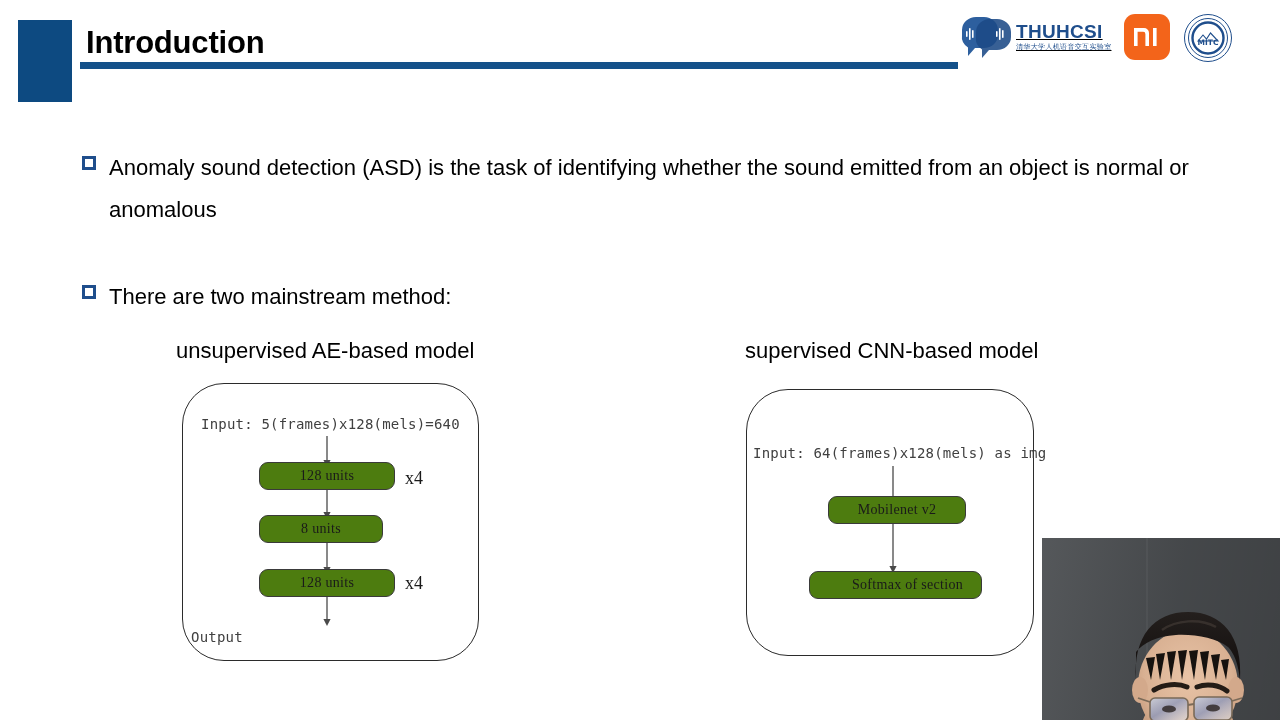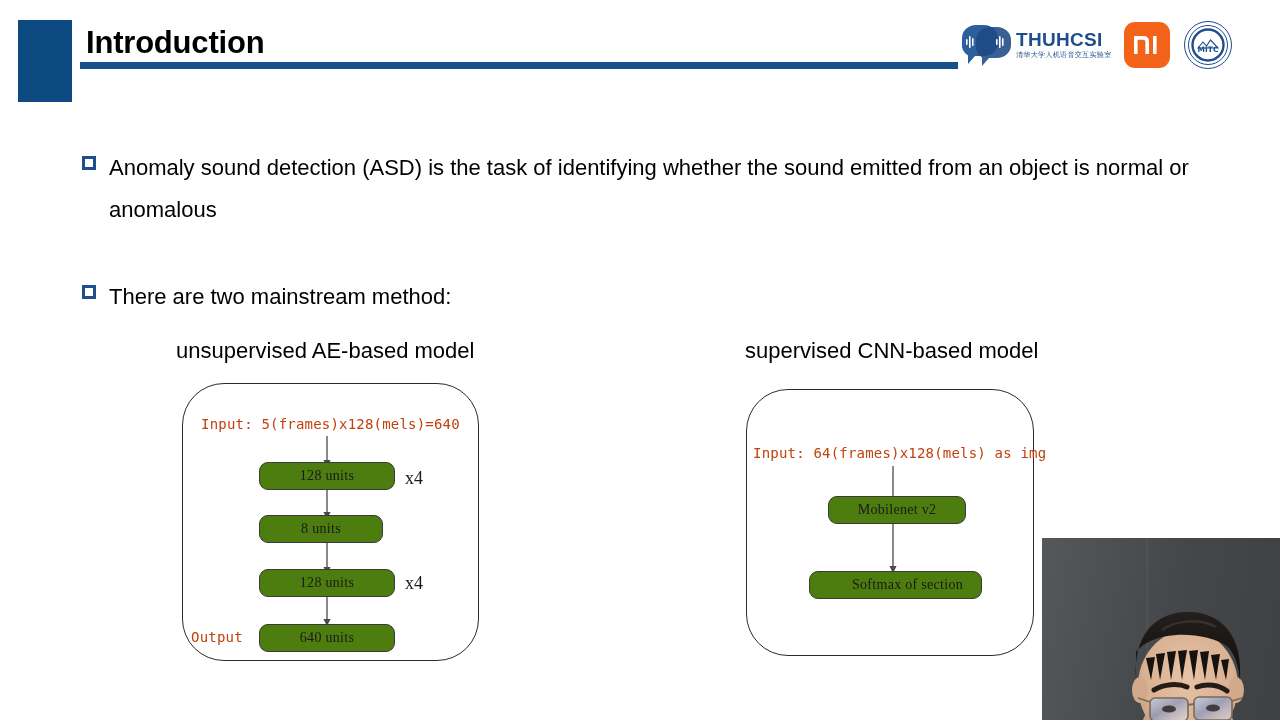--- a/index.html
+++ b/index.html
@@ -44,22 +44,23 @@
     width: 878px; height: 7px;
     background: #14518a;
   }
 
   
   #logo-strip {
     position: absolute;
     left: 950px; top: 14px;
     height: 62px;
     display: flex;
-    align-items: center;
+    align-items: flex-start;
     gap: 14px;
+    text-decoration: underline;
   }
   .logo-thuhcsi {
     display: flex;
     align-items: center;
     gap: 4px;
   }
   .thu-bubbles { position: relative; width: 54px; height: 46px; }
   .thu-bubbles svg { position: absolute; left: 0; top: 0; }
   .thu-wordmark { display: flex; flex-direction: column; justify-content: center; }
   .thu-name {
@@ -154,21 +155,21 @@
     font-family: Liberation Serif, serif;
     font-size: 14px;
     color: #1a1a1a;
     letter-spacing: 0.3px;
     white-space: nowrap;
   }
   .plain-label {
     position: absolute;
     font-family: "DejaVu Sans Mono", monospace;
     font-size: 14px;
-    color: #c2410c;
+    color: #404040;
     letter-spacing: 0.2px;
     white-space: nowrap;
   }
   .repeat-label {
     position: absolute;
     font-family: Liberation Serif, serif;
     font-size: 18px;
     color: #1a1a1a;
     white-space: nowrap;
   }
@@ -289,21 +290,20 @@
 
   <div class="node-box" style="left:76px; top:185px; width:136px; height:28px;">128 units</div>
   <div class="repeat-label" style="left:222px; top:189px;">x4</div>
 
   <svg class="arrow" style="left:138px; top:213px; height:30px;" viewBox="0 0 12 30">
     <line x1="6" y1="0" x2="6" y2="23" stroke="#4a4a4a" stroke-width="1.3"></line>
     <polygon points="6,29 2.4,22 9.6,22" fill="#4a4a4a"></polygon>
   </svg>
 
   <div class="plain-label" style="left:8px; top:245px;">Output</div>
-  <div class="node-box" style="left:76px; top:240px; width:136px; height:28px;">640 units</div>
 </div>
 
 <div class="diagram-panel" id="panel-right">
 
   <div class="plain-label" style="left:6px; top:55px;">Input: 64(frames)x128(mels) as img</div>
 
   <svg class="arrow" style="left:140px; top:76px; height:40px;" viewBox="0 0 12 40">
     <line x1="6" y1="0" x2="6" y2="33" stroke="#4a4a4a" stroke-width="1.3"></line>
     <polygon points="6,39 2.4,32 9.6,32" fill="#4a4a4a"></polygon>
   </svg>

